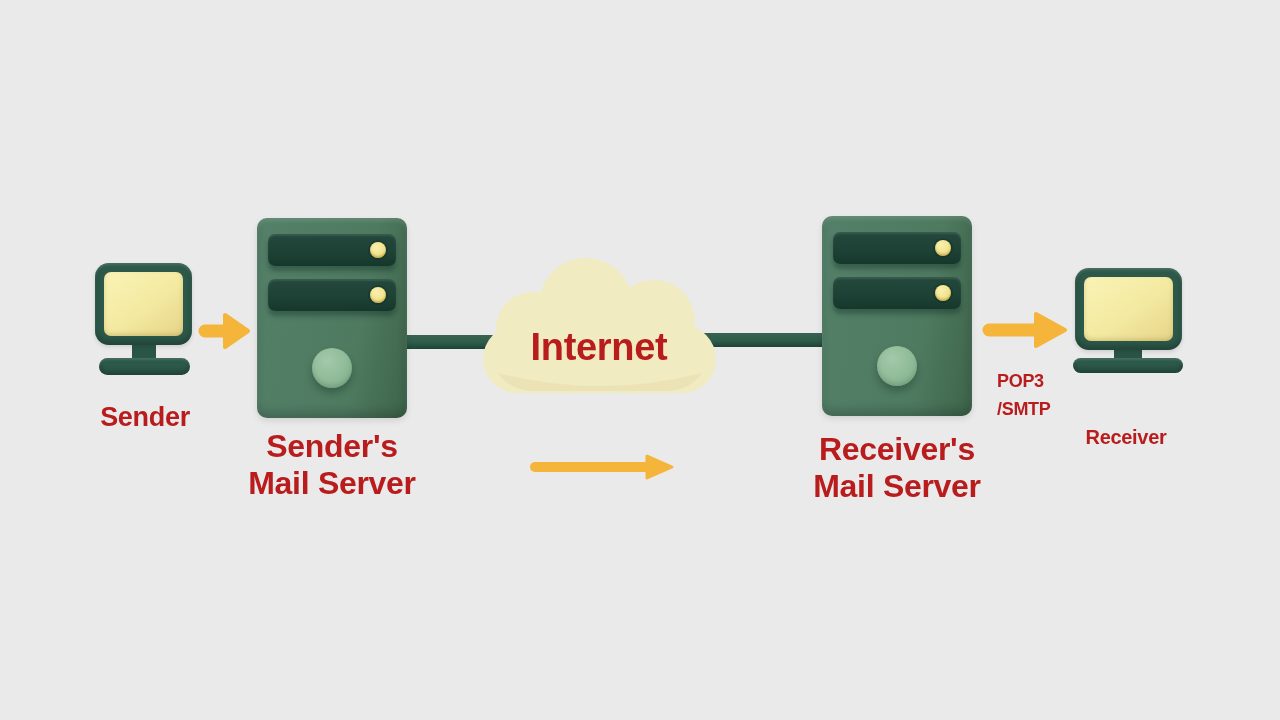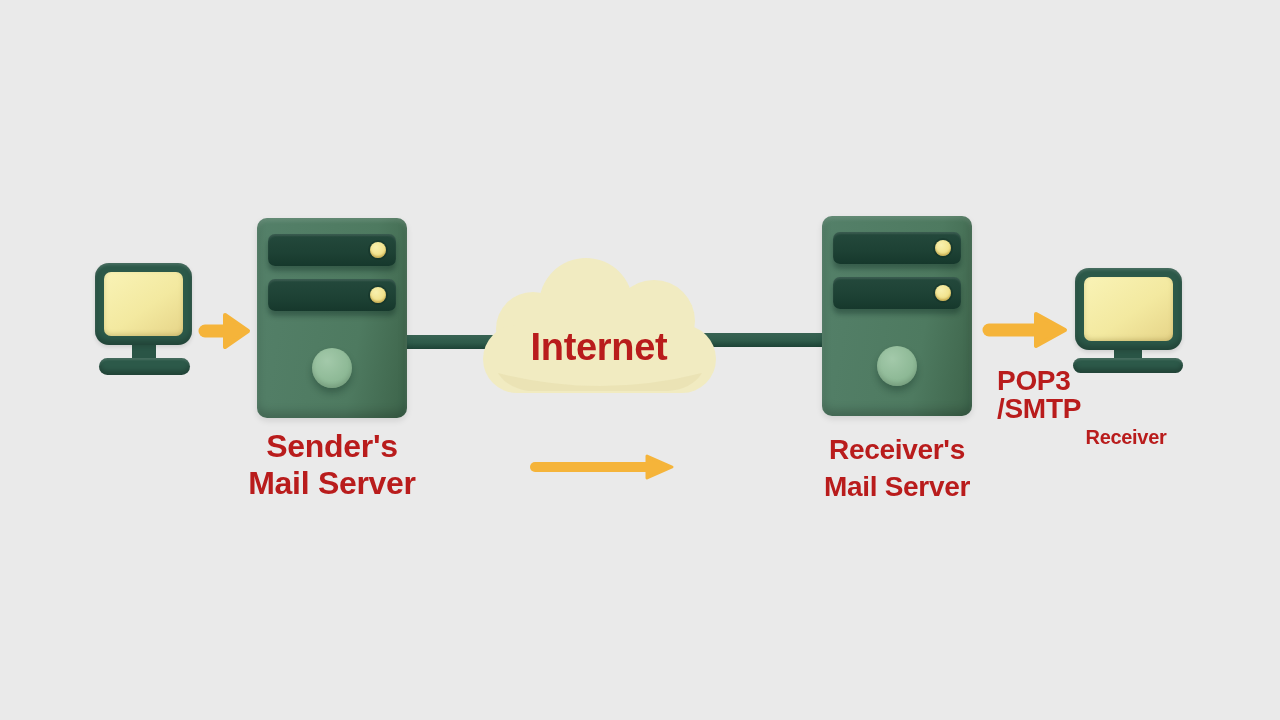--- a/index.html
+++ b/index.html
@@ -70,20 +70,21 @@
   <div class="connector" style="left:398px;top:335px;width:110px;"></div>
   <div class="connector" style="left:698px;top:333px;width:130px;"></div>
 
   <div>
     <div class="monitor-frame" style="left:95px;top:263px;width:97px;height:82px;">
       <div class="screen"></div>
     </div>
     <div class="monitor-neck" style="left:132px;top:343px;width:24px;height:18px;"></div>
     <div class="monitor-base" style="left:99px;top:358px;width:91px;height:17px;"></div>
   </div>
+  <div class="label" style="left:55px;top:400px;width:180px;font-size:27px;line-height:34px;">Sender</div>
 
   <svg class="arrow-svg" style="left:196px;top:311px;" width="56" height="40" viewBox="0 0 56 40">
     <line x1="9" y1="20" x2="31" y2="20" stroke="#f5b43a" stroke-width="13" stroke-linecap="round"></line>
     <path d="M29 4 L52 20 L29 36 Z" fill="#f5b43a" stroke="#f5b43a" stroke-width="4" stroke-linejoin="round"></path>
   </svg>
 
   <div class="server" style="left:257px;top:218px;">
     <div class="slot s1">
       <div class="led"></div>
     </div>
@@ -117,30 +118,30 @@
 
   <div class="server" style="left:822px;top:216px;">
     <div class="slot s1">
       <div class="led"></div>
     </div>
     <div class="slot s2">
       <div class="led"></div>
     </div>
     <div class="power"></div>
   </div>
-  <div class="label" style="left:782px;top:431px;width:230px;font-size:28px;line-height:37px;">
+  <div class="label" style="left:782px;top:431px;width:230px;font-size:32px;line-height:37px;">
     <div>Receiver's</div>
     <div>Mail Server</div>
   </div>
 
   <svg class="arrow-svg" style="left:980px;top:310px;" width="92" height="40" viewBox="0 0 92 40">
     <line x1="9" y1="20" x2="58" y2="20" stroke="#f5b43a" stroke-width="13" stroke-linecap="round"></line>
     <path d="M56 4 L85 20 L56 36 Z" fill="#f5b43a" stroke="#f5b43a" stroke-width="4" stroke-linejoin="round"></path>
   </svg>
-  <div class="label" style="left:997px;top:367px;width:110px;font-size:28px;line-height:28px;text-align:left;">
+  <div class="label" style="left:997px;top:367px;width:110px;font-size:18px;line-height:28px;text-align:left;">
     <div>POP3</div>
     <div>/SMTP</div>
   </div>
 
   <div>
     <div class="monitor-frame" style="left:1075px;top:268px;width:107px;height:82px;">
       <div class="screen"></div>
     </div>
     <div class="monitor-neck" style="left:1114px;top:348px;width:28px;height:14px;"></div>
     <div class="monitor-base" style="left:1073px;top:358px;width:110px;height:15px;"></div>

